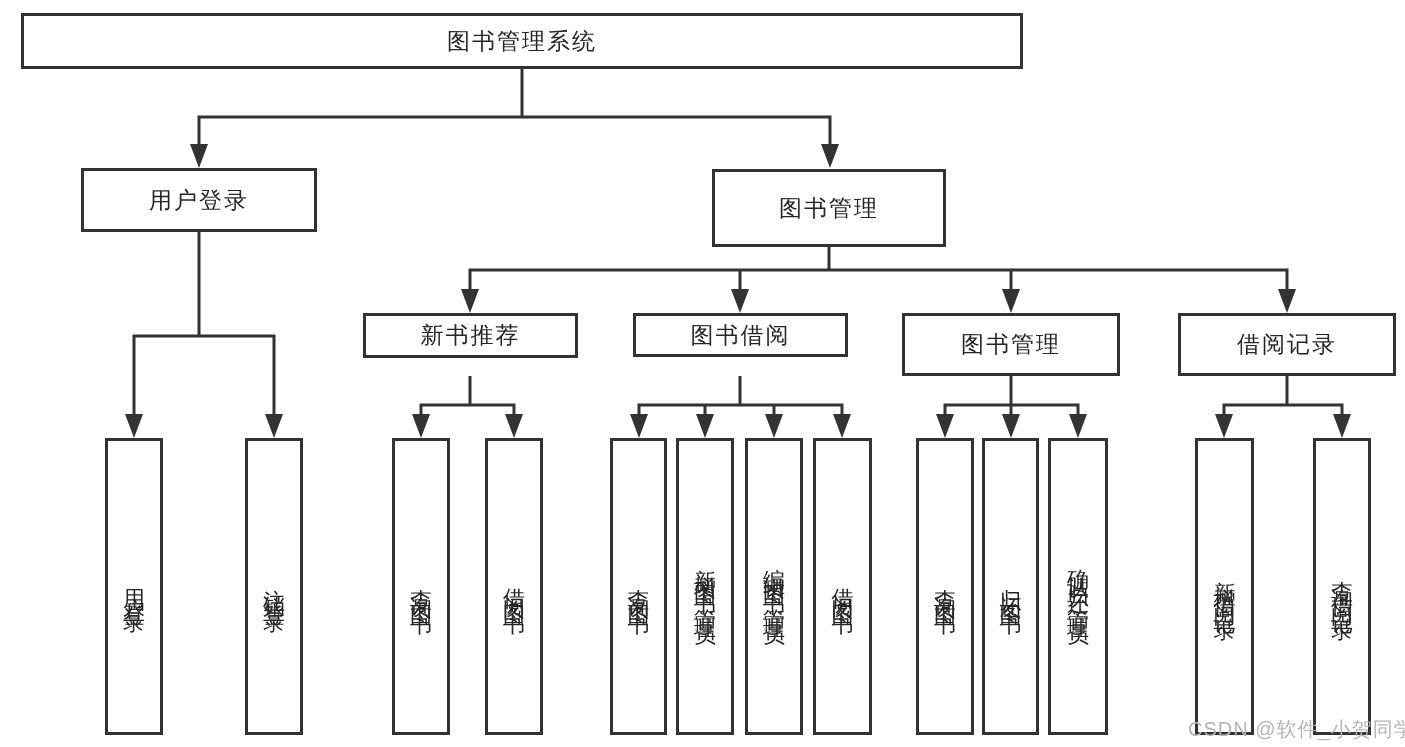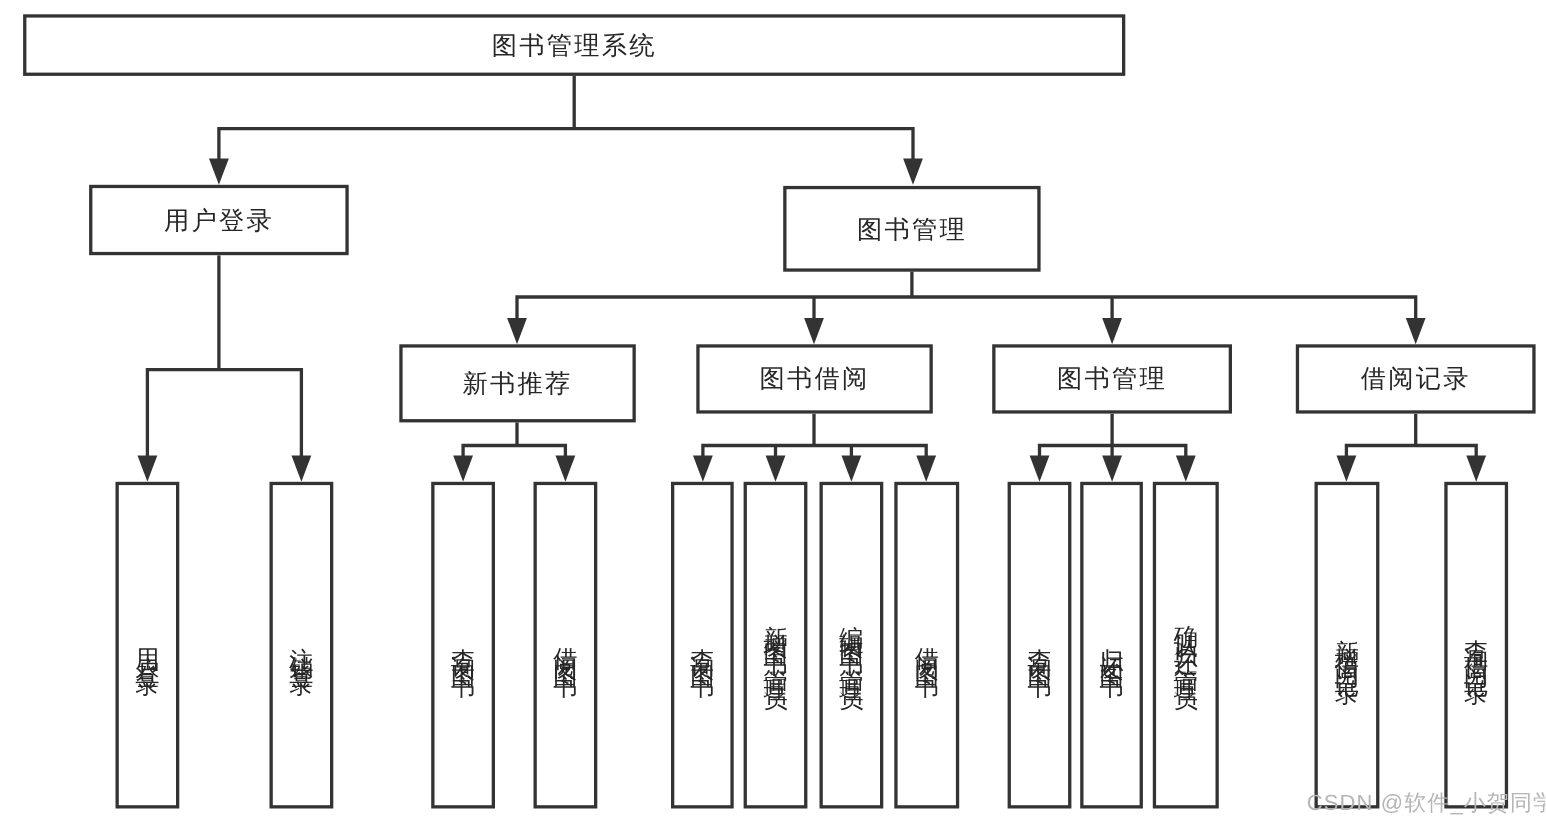--- a/index.html
+++ b/index.html
@@ -35,22 +35,22 @@
     text-orientation:mixed;
     font-size:22px;
     letter-spacing:8px;
     line-height:1.0;
     white-space:nowrap;
   }
   
   .n-root            {left:21px;  top:13px;  width:1002px; height:56px;}
   .n-user-login      {left:81px;  top:168px; width:236px;  height:64px;}
   .n-book-mgmt       {left:712px; top:169px; width:234px;  height:78px;}
-  .n-new-book        {left:363px; top:313px; width:215px;  height:71px;}
-  .n-book-borrow     {left:633px; top:313px; width:215px;  height:63px;}
+  .n-new-book        {left:363px; top:313px; width:215px;  height:45px;}
+  .n-book-borrow     {left:633px; top:313px; width:215px;  height:44px;}
   .n-current-borrow  {left:902px; top:313px; width:218px;  height:63px;}
   .n-borrow-record   {left:1178px;top:313px; width:218px;  height:63px;}
   .leaf{top:438px;height:297px;}
   .n-leaf-login      {left:105px; width:58px;}
   .n-leaf-logout     {left:245px; width:58px;}
   .n-leaf-nb-query   {left:392px; width:58px;}
   .n-leaf-nb-borrow  {left:485px; width:58px;}
   .n-leaf-bb-query   {left:610px; width:57px;}
   .n-leaf-bb-add     {left:676px; width:58px;}
   .n-leaf-bb-edit    {left:745px; width:58px;}

